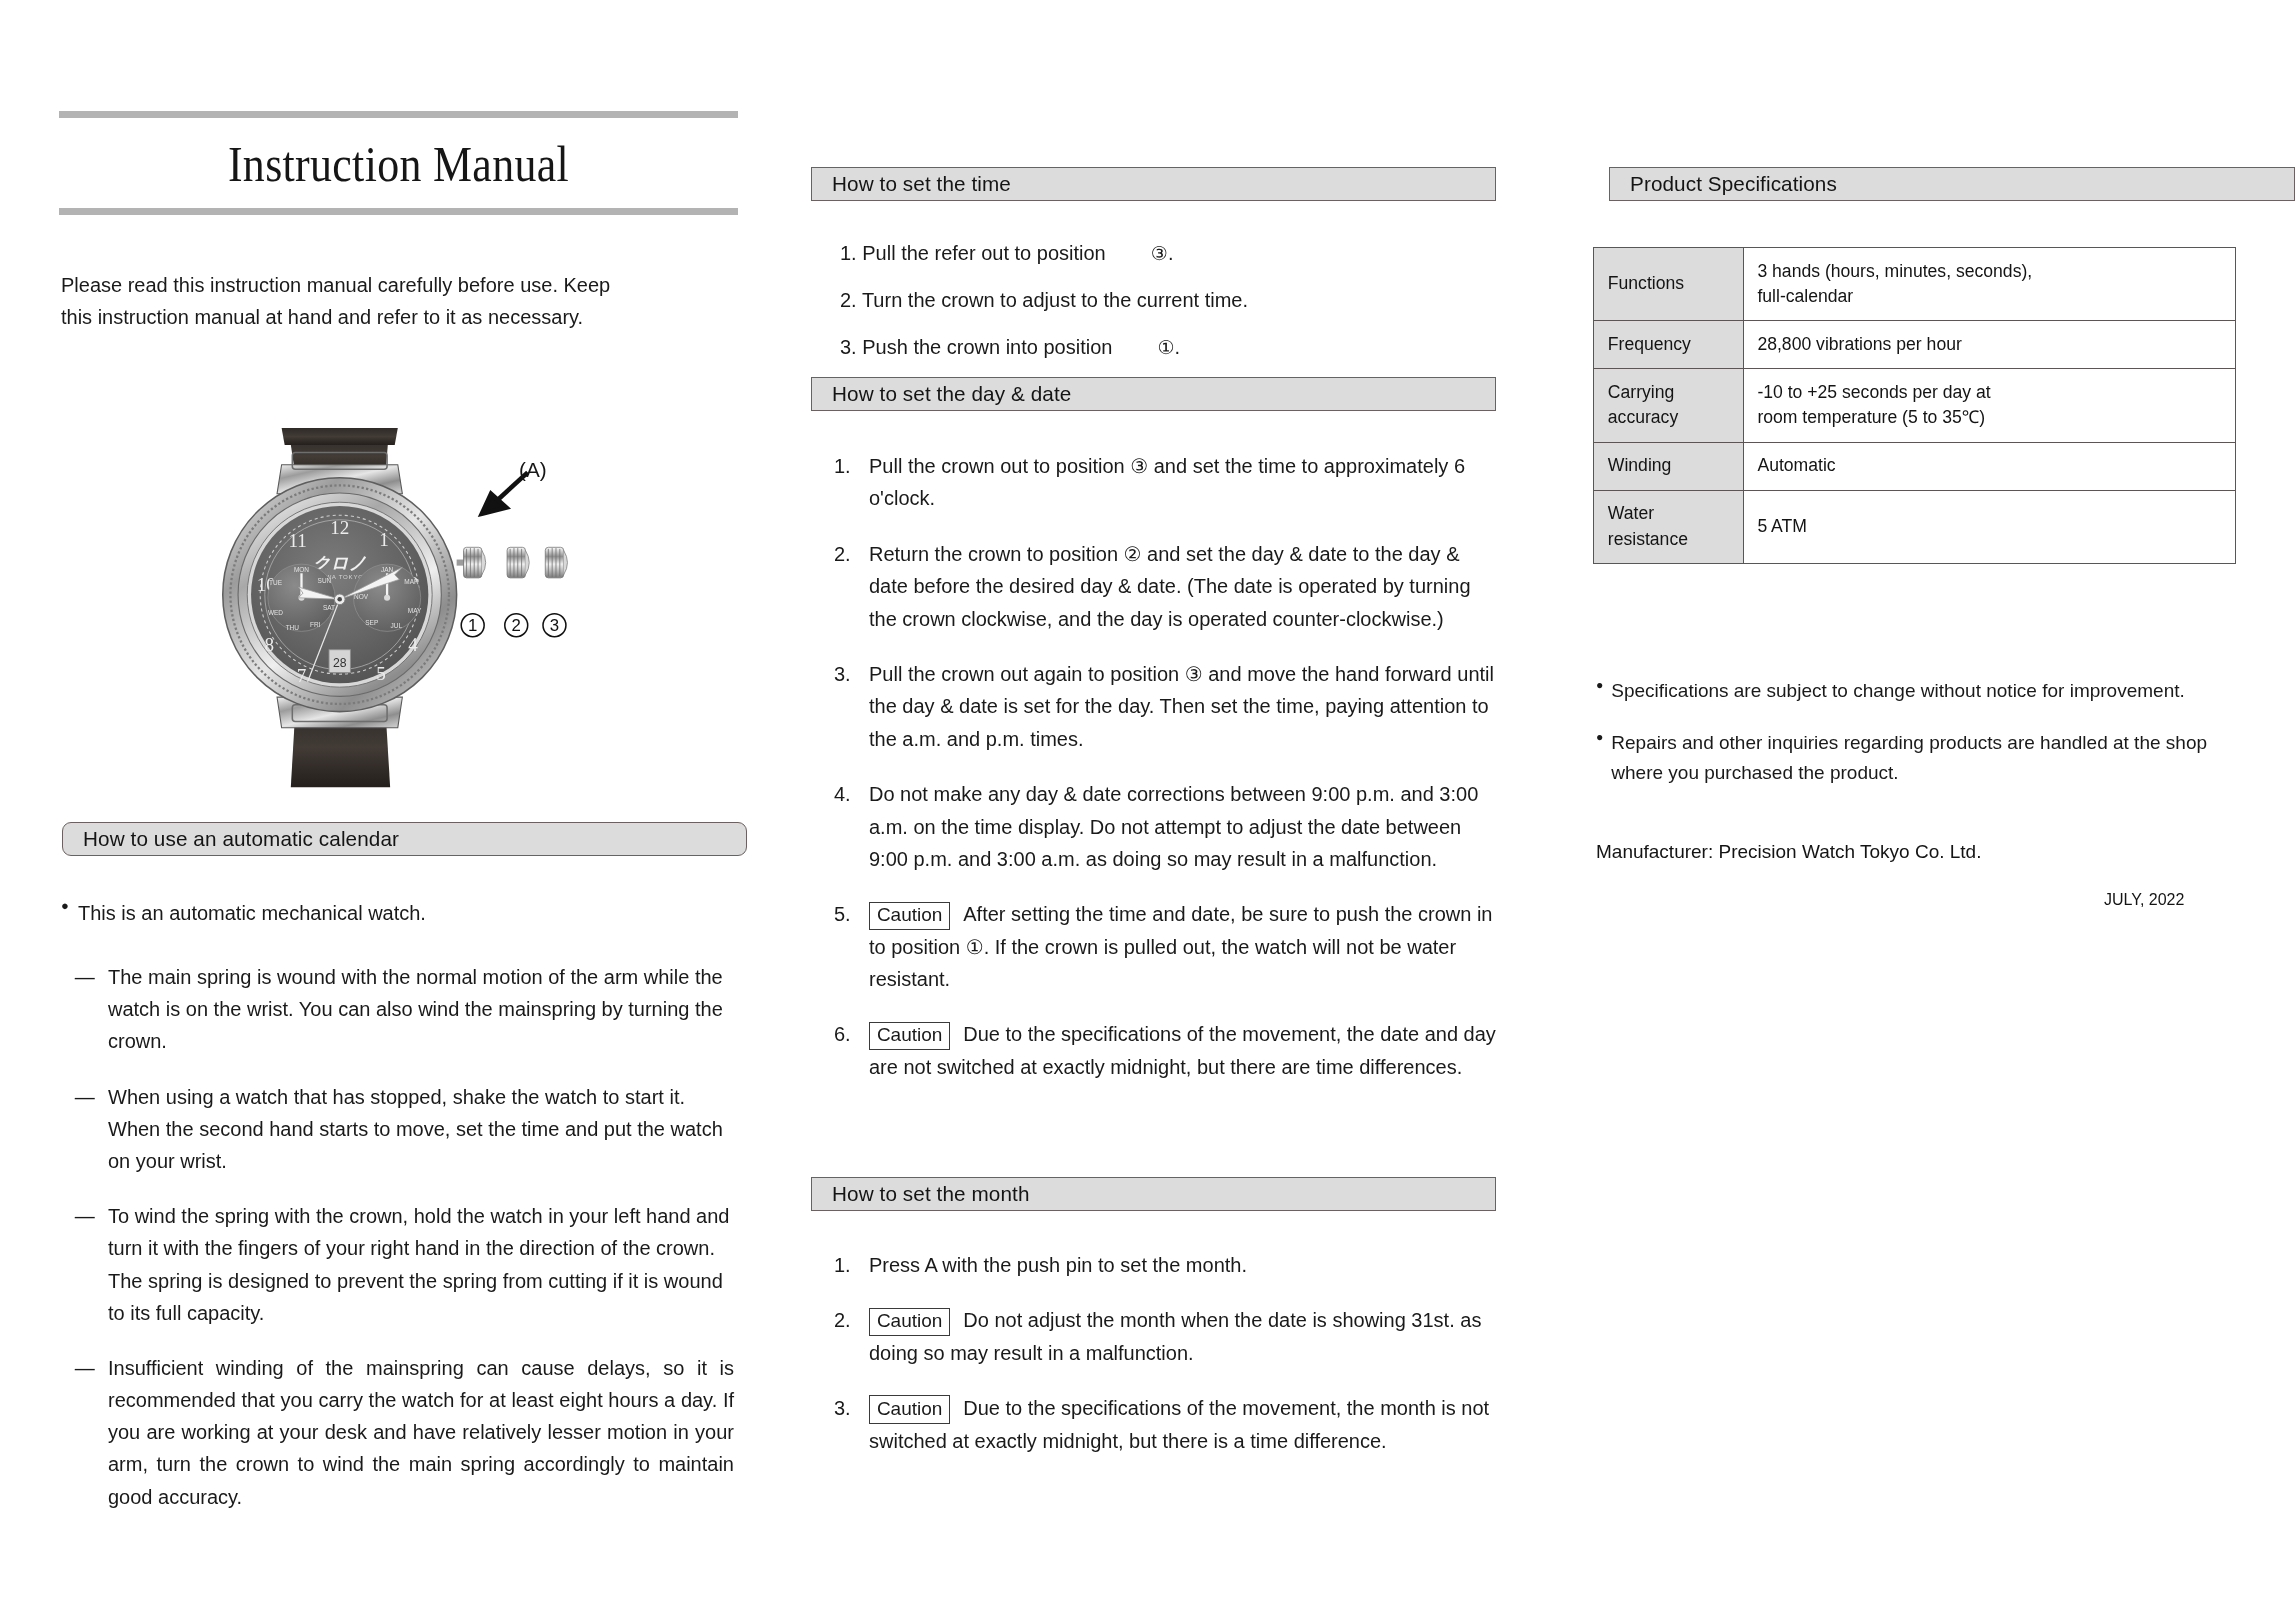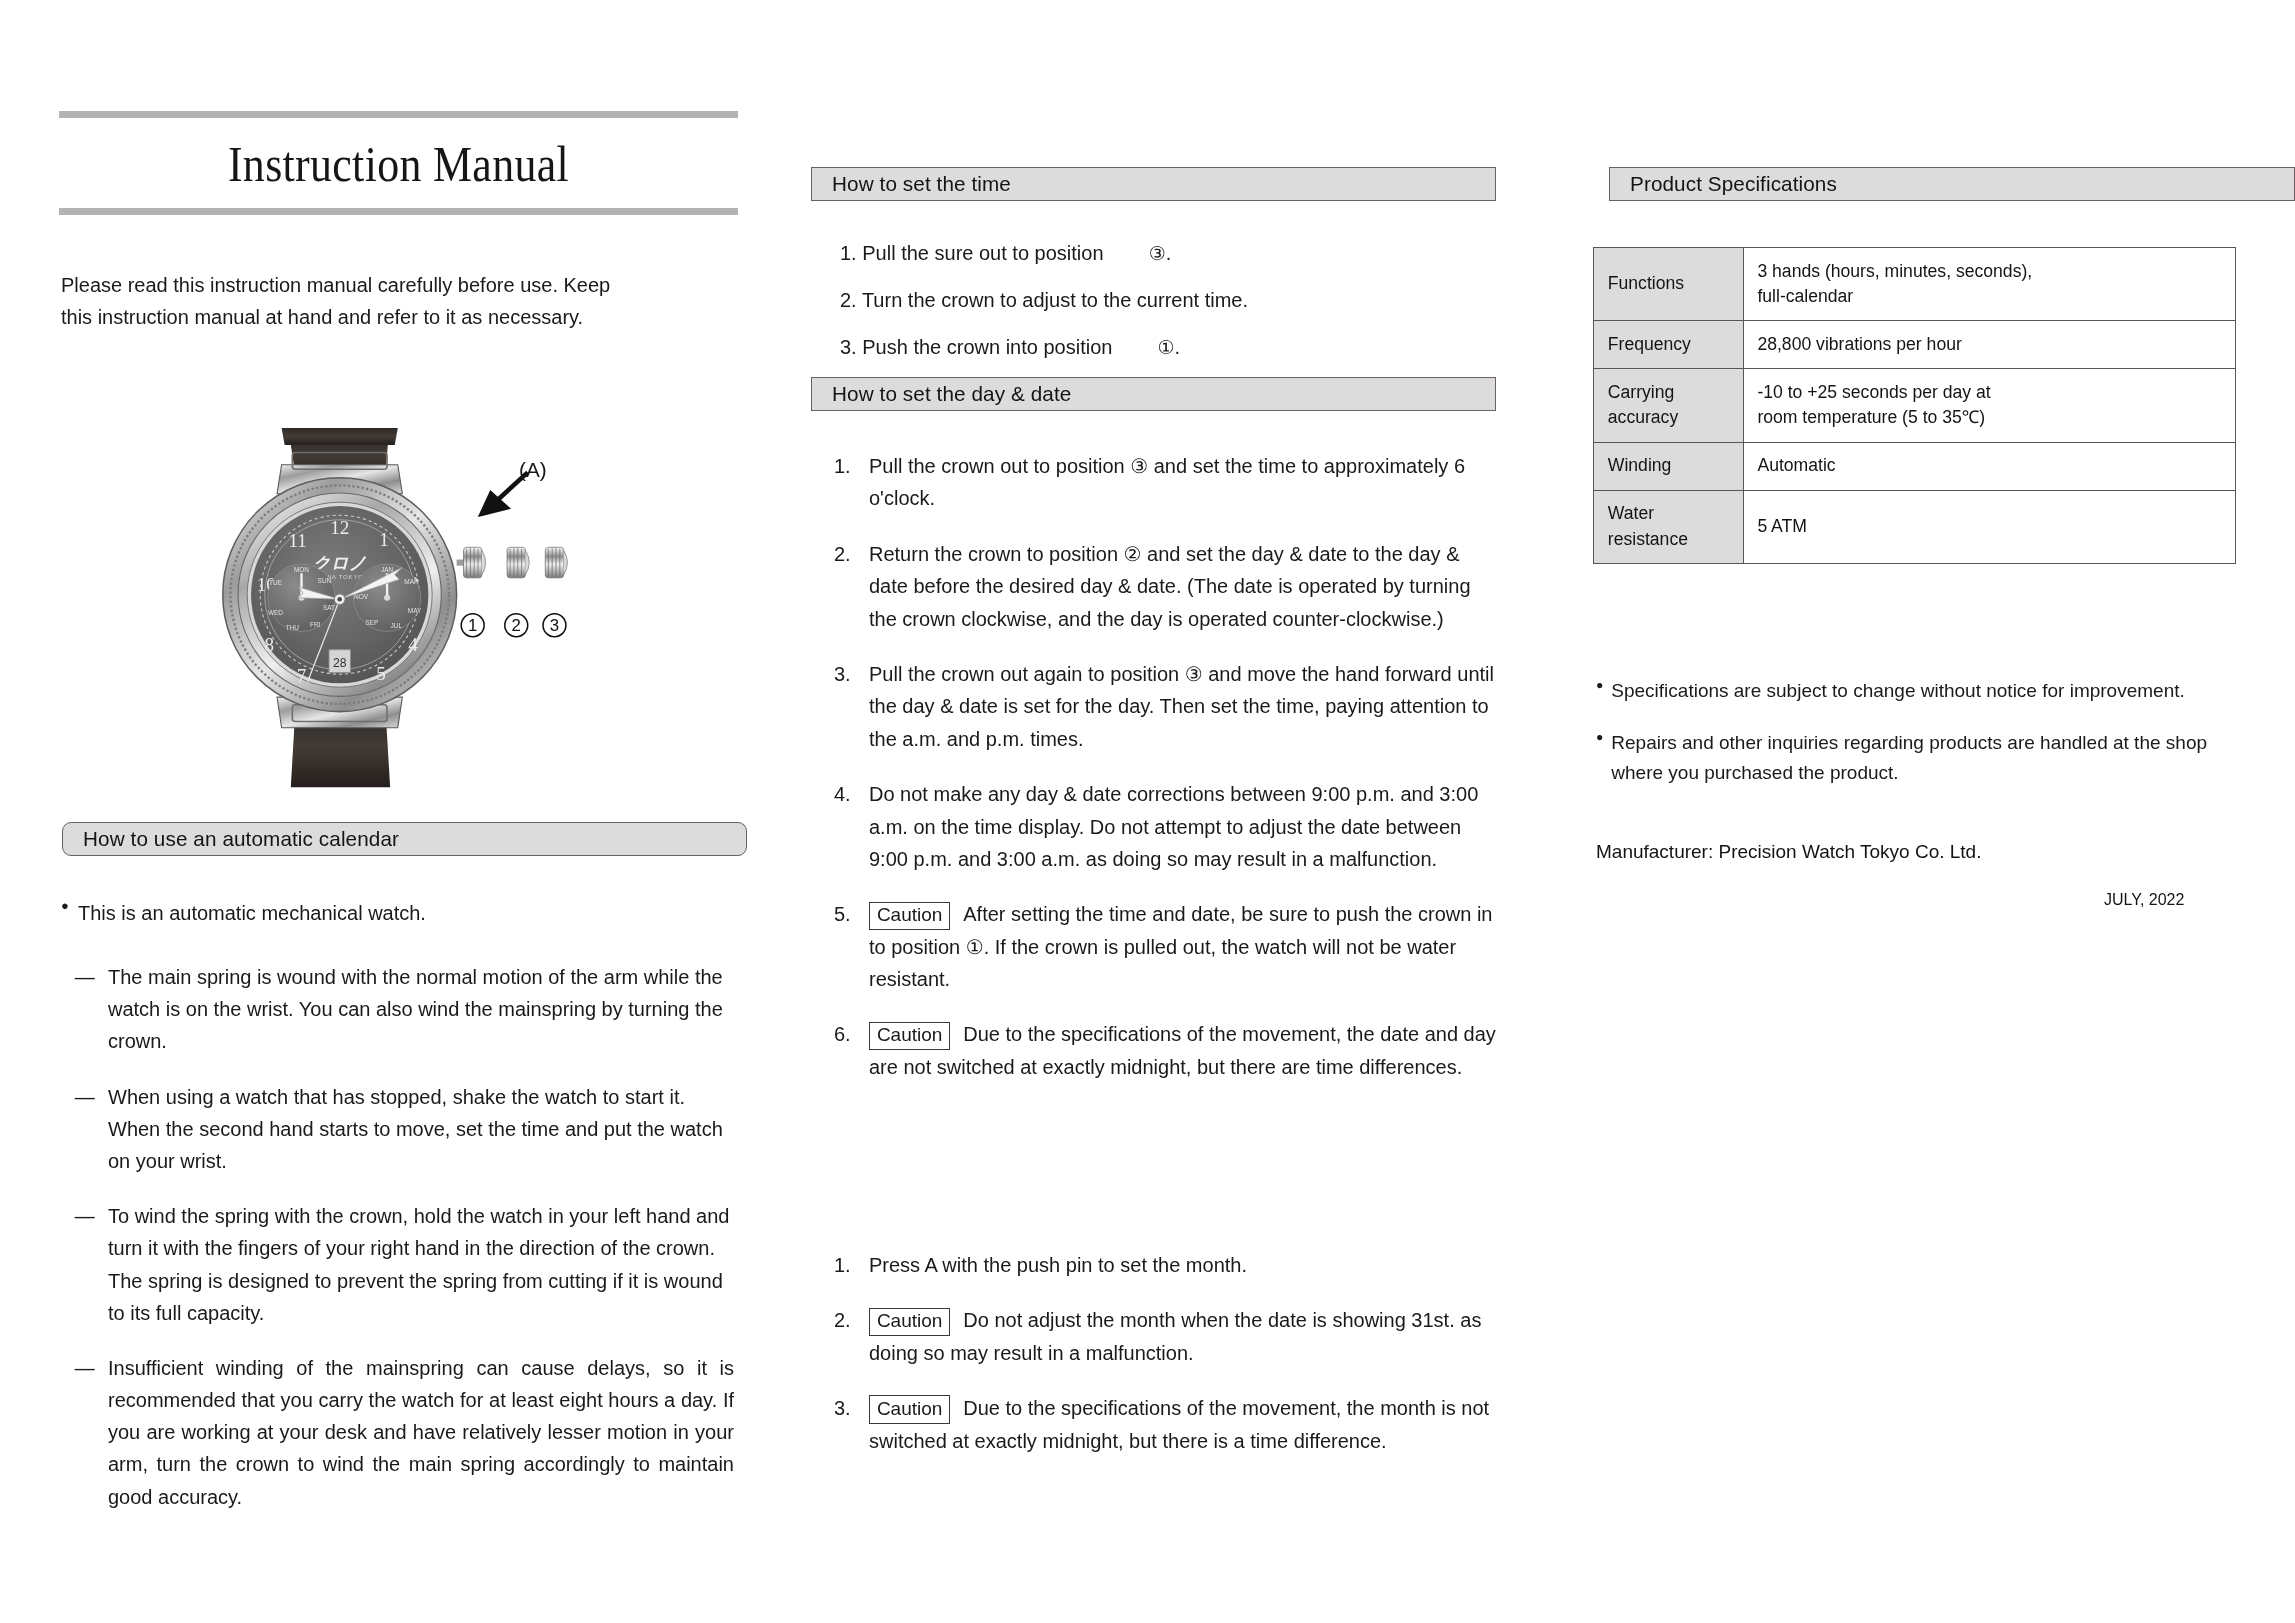--- a/index.html
+++ b/index.html
@@ -425,21 +425,21 @@
     </div>
   </div>
 
   <div class="bar bar-mid" style="top:167px;">
     <span class="bar-label">How to set the time</span>
   </div>
 
   <div style="position:absolute; left:840px; top:237px; width:658px;">
     <div class="simple-step">
       <span>1.</span>
-      <span>Pull the sure out to position</span>
+      <span>Pull the refer out to position</span>
       <span style="display:inline-block;width:34px;"></span>
       <span class="circnum">③</span><span>.</span>
     </div>
     <div class="simple-step">
       <span>2.</span>
       <span>Turn the crown to adjust to the current time.</span>
     </div>
     <div class="simple-step">
       <span>3.</span>
       <span>Push the crown into position</span>
@@ -472,20 +472,23 @@
     <div class="step">
       <span class="num">5.</span>
       <span class="caution">Caution</span><span>After setting the time and date, be sure to push the crown in to position ①. If the crown is pulled out, the watch will not be water resistant.</span>
     </div>
     <div class="step">
       <span class="num">6.</span>
       <span class="caution">Caution</span><span>Due to the specifications of the movement, the date and day are not switched at exactly midnight, but there are time differences.</span>
     </div>
   </div>
 
+  <div class="bar bar-mid" style="top:1177px;">
+    <span class="bar-label">How to set the month</span>
+  </div>
 
   <div style="position:absolute; left:834px; top:1249px; width:666px;">
     <div class="step">
       <span class="num">1.</span>
       <span>Press A with the push pin to set the month.</span>
     </div>
     <div class="step">
       <span class="num">2.</span>
       <span class="caution">Caution</span><span>Do not adjust the month when the date is showing 31st. as doing so may result in a malfunction.</span>
     </div>

